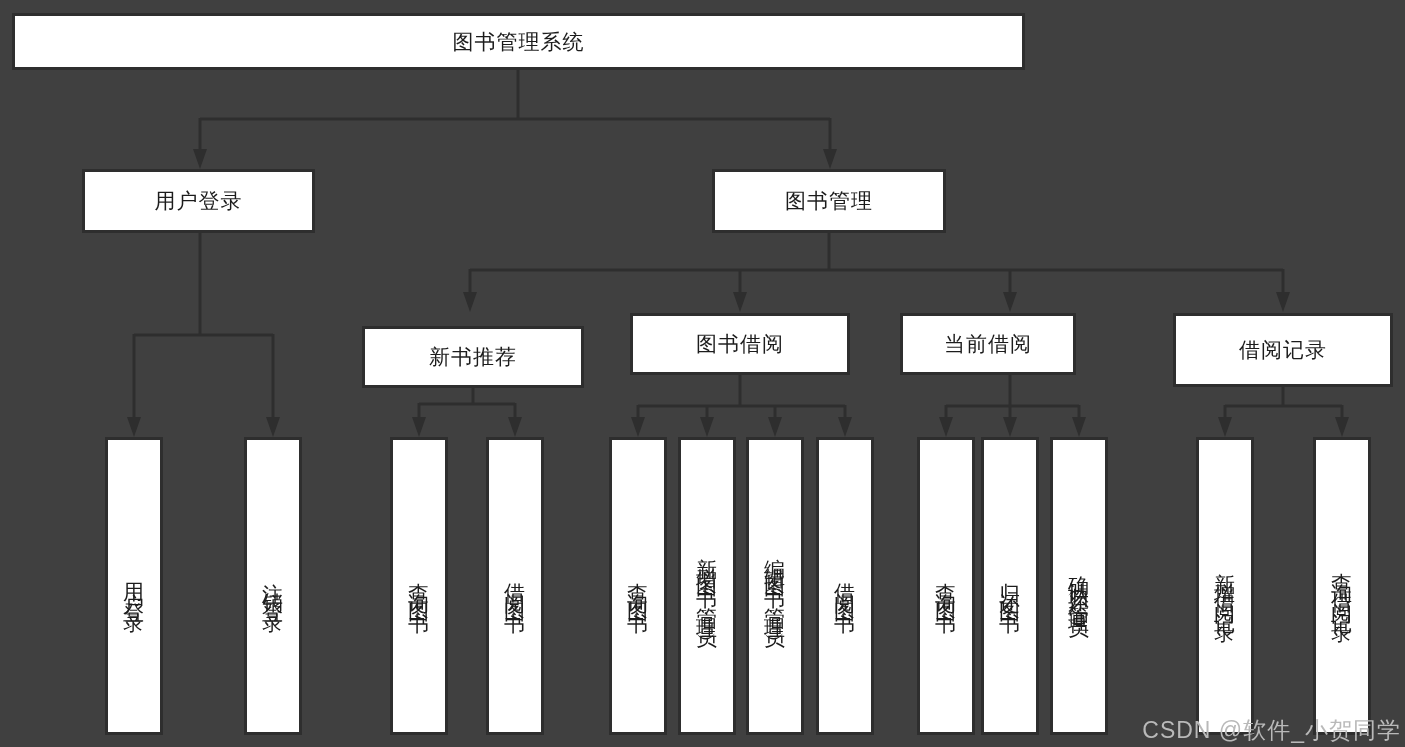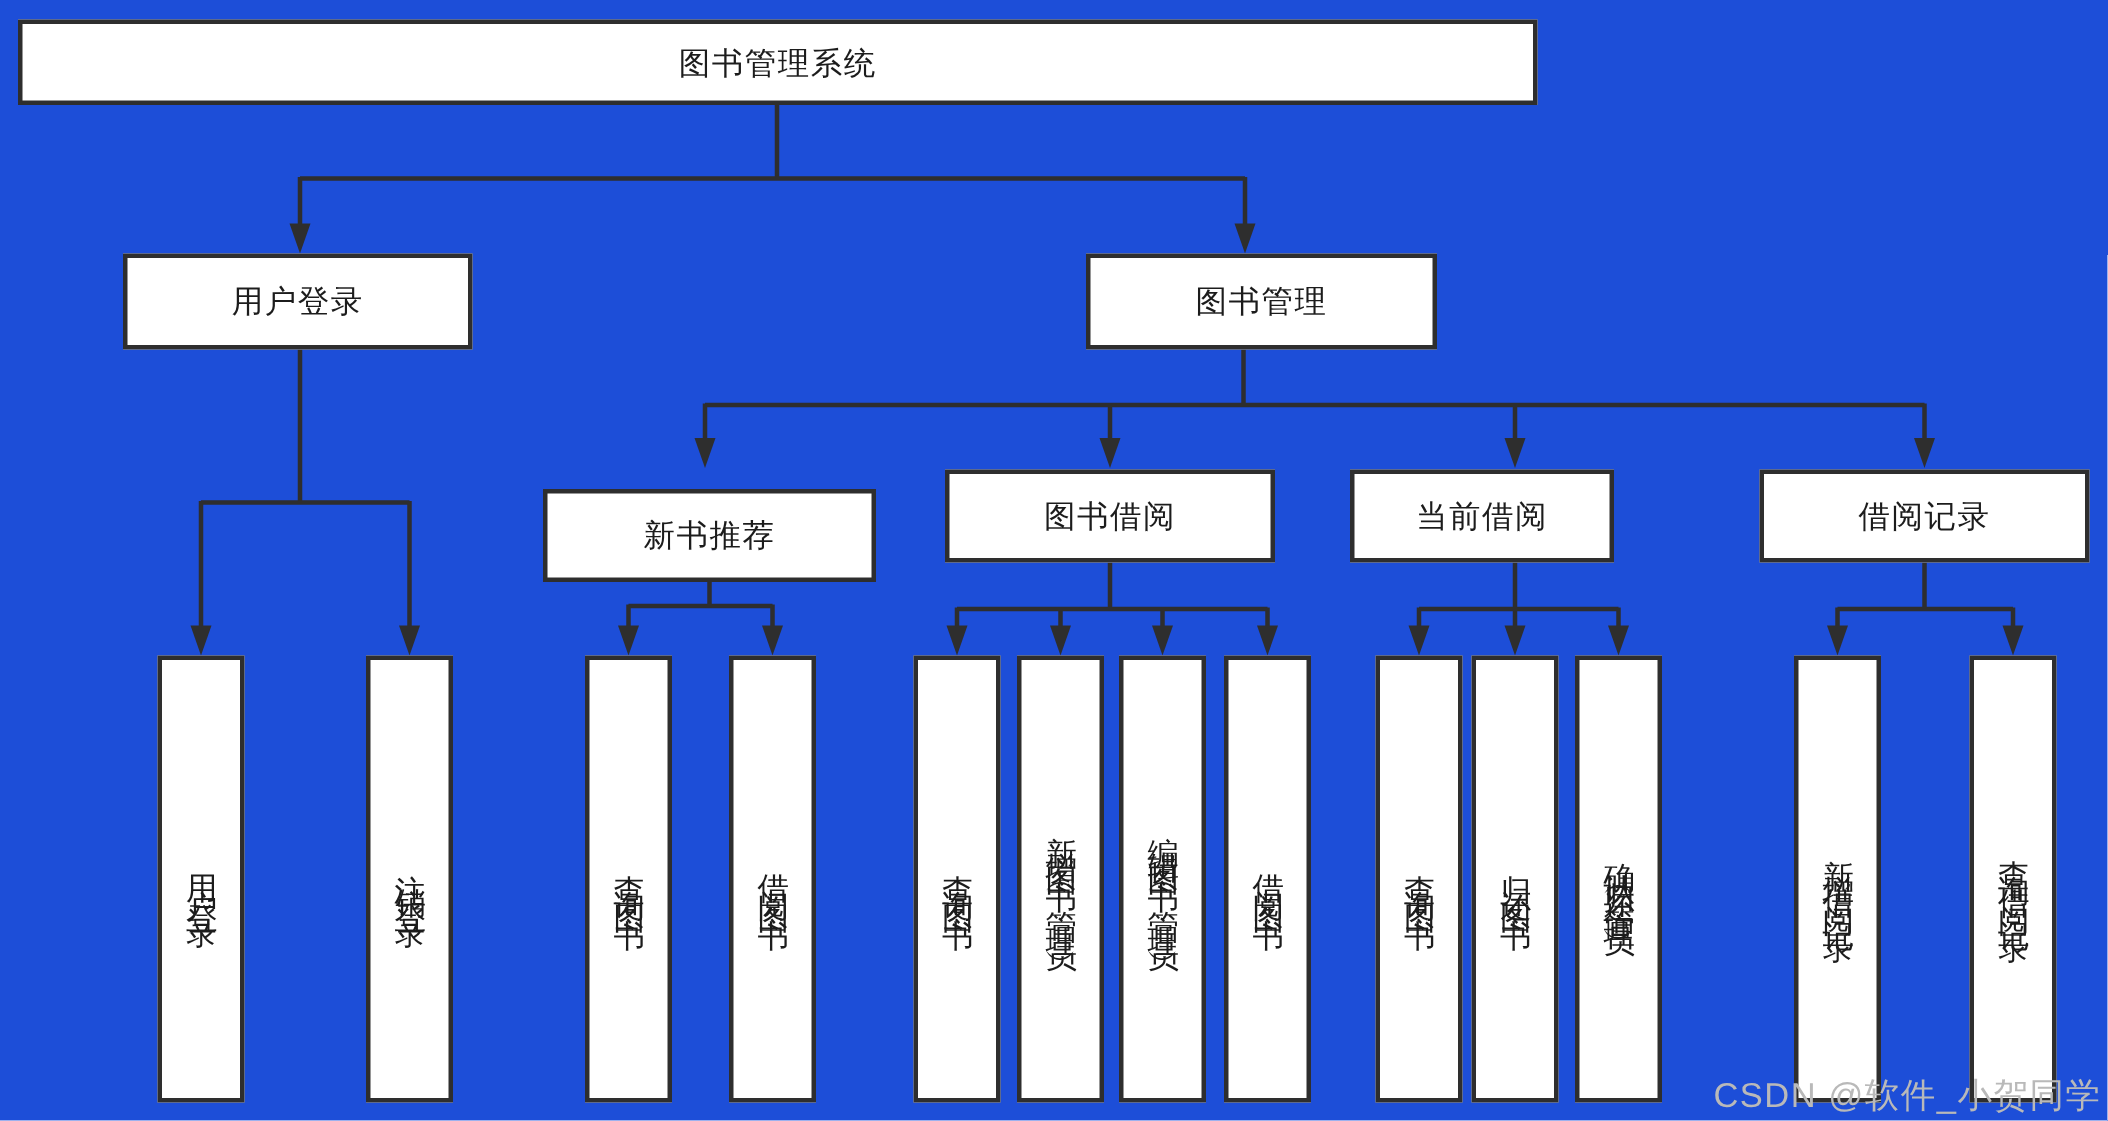--- a/index.html
+++ b/index.html
@@ -1,20 +1,20 @@
 <!DOCTYPE html>
 <html><head>
 <meta charset="utf-8">
 <style>
   html, body { margin: 0; padding: 0; background: #ffffff; }
   .canvas {
     position: relative;
     width: 1405px;
     height: 747px;
-    background: #1d4ed8;
+    background: #404040;
     font-family: "Liberation Sans", sans-serif;
     overflow: hidden;
   }
   .wires { position: absolute; left: 0; top: 0; width: 1405px; height: 747px; }
   .node {
     position: absolute;
     box-sizing: border-box;
     background: #ffffff;
     border: 3px solid #2e2e2e;
     display: flex;
@@ -87,34 +87,34 @@
     </g>
   </svg>
 
   <div class="node" style="left:12px; top:13px; width:1013px; height:57px;">
     <span class="lbl-h">图书管理系统</span>
   </div>
 
   <div class="node" style="left:82px; top:169px; width:233px; height:64px;">
     <span class="lbl-h">用户登录</span>
   </div>
-  <div class="node" style="left:712px; top:169px; width:234px; height:64px;margin-left:12px;">
+  <div class="node" style="left:712px; top:169px; width:234px; height:64px;">
     <span class="lbl-h">图书管理</span>
   </div>
 
   <div class="node" style="left:362px; top:313px; width:222px; height:62px;margin-top:13px;">
     <span class="lbl-h">新书推荐</span>
   </div>
   <div class="node" style="left:630px; top:313px; width:220px; height:62px;">
     <span class="lbl-h">图书借阅</span>
   </div>
   <div class="node" style="left:900px; top:313px; width:176px; height:62px;">
     <span class="lbl-h">当前借阅</span>
   </div>
-  <div class="node" style="left:1173px; top:313px; width:220px; height:62px;">
+  <div class="node" style="left:1173px; top:313px; width:220px; height:74px;">
     <span class="lbl-h">借阅记录</span>
   </div>
 
   <div class="node" style="left:105px; top:437px; width:58px; height:298px;">
     <span class="lbl-v">用户登录</span>
   </div>
   <div class="node" style="left:244px; top:437px; width:58px; height:298px;">
     <span class="lbl-v">注销登录</span>
   </div>
 

